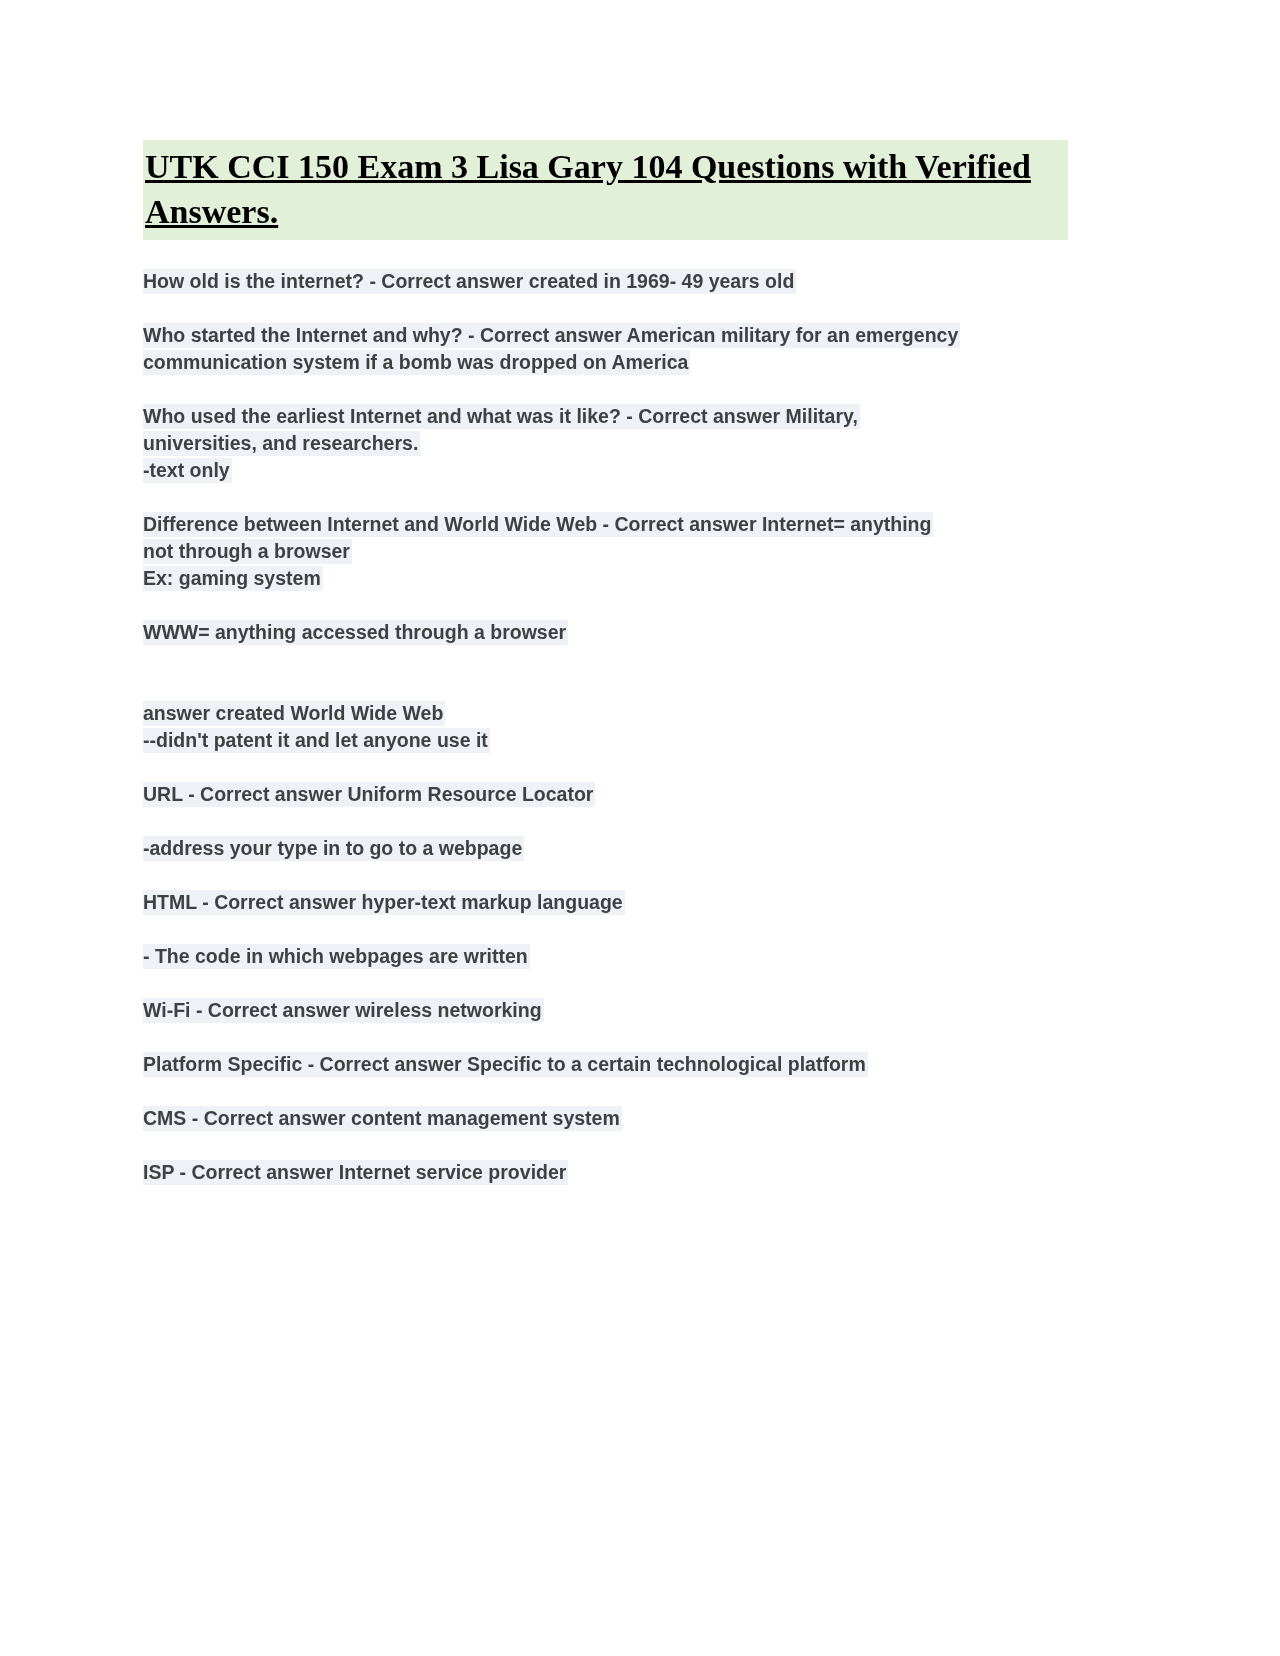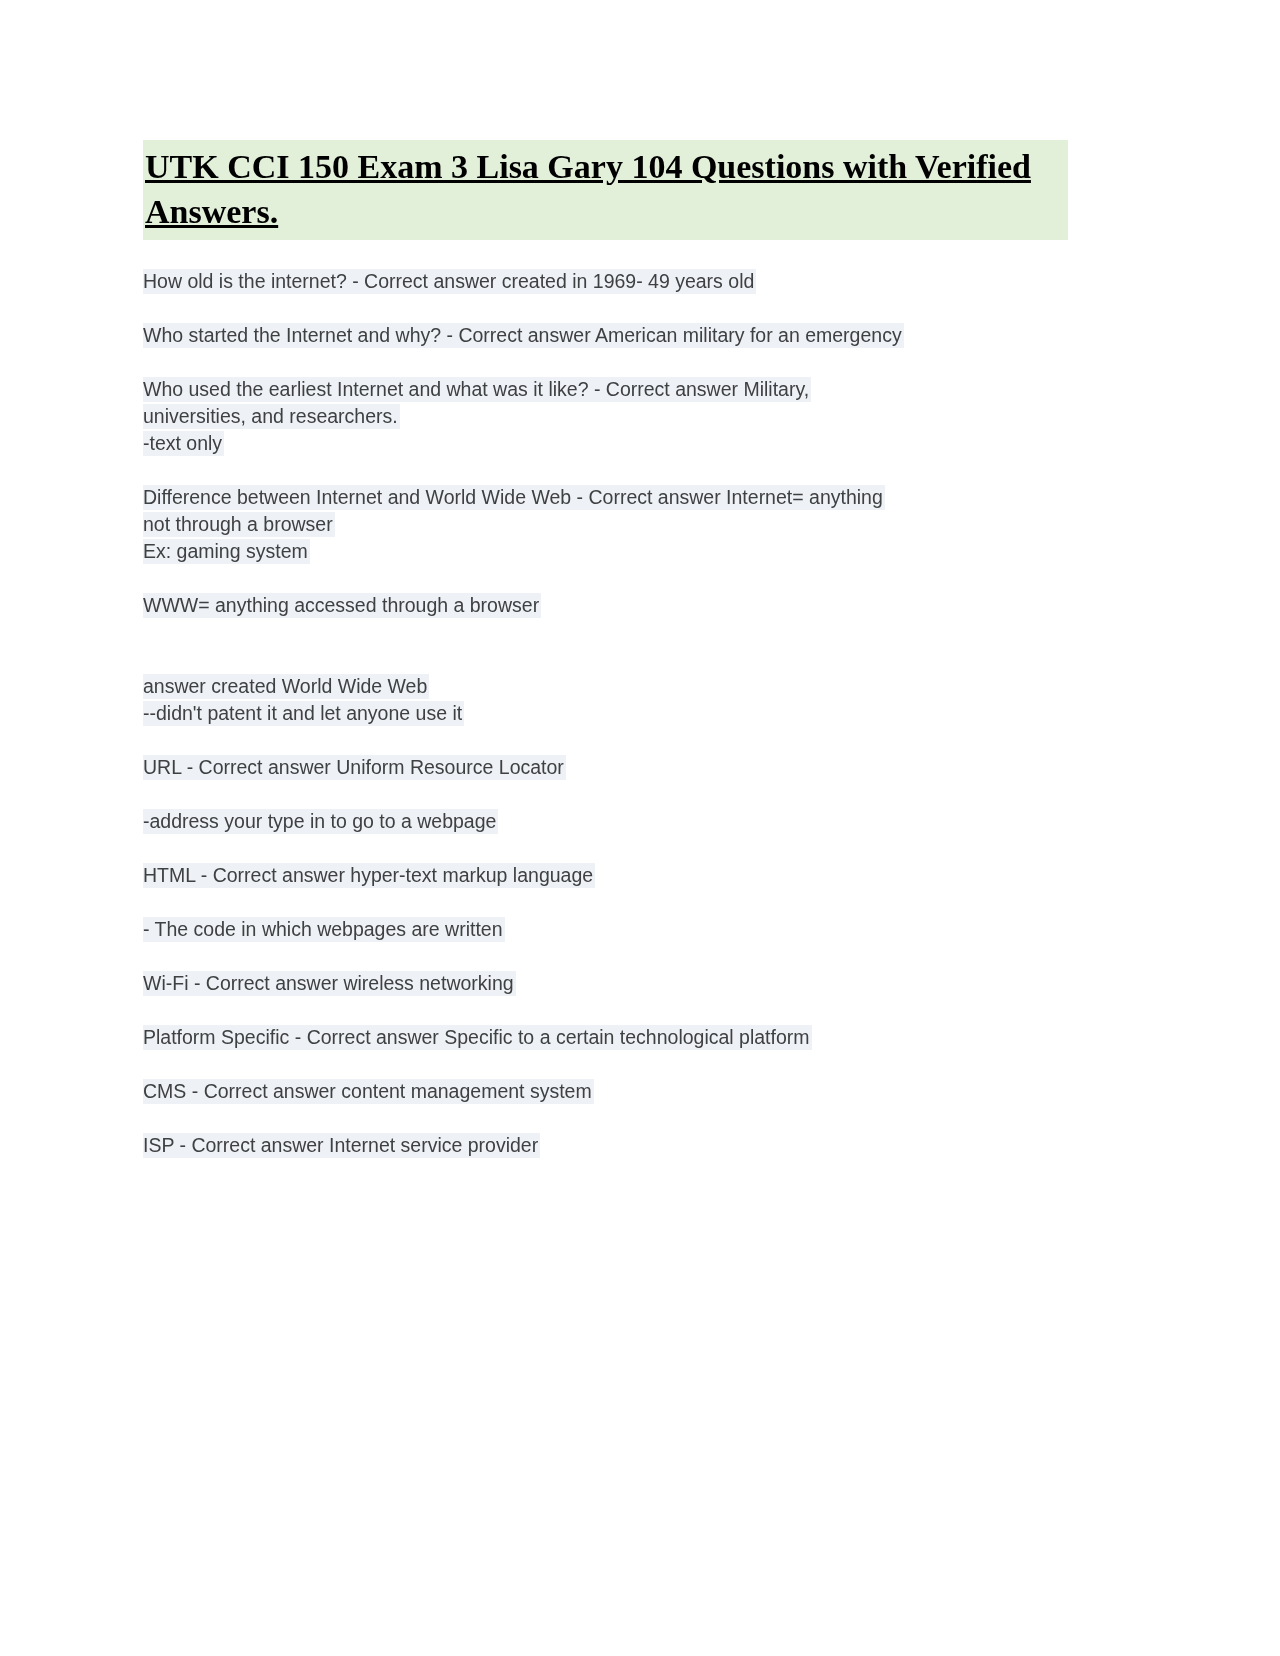--- a/index.html
+++ b/index.html
@@ -32,20 +32,21 @@
     font-size: 34px;
     line-height: 45px;
     color: #000000;
     text-decoration: underline;
   }
   .para {
     margin: 0 0 27px 0;
     font-size: 19.5px;
     line-height: 27px;
     color: #3f4042;
+    font-weight: bold;
   }
   .hl {
     background: var(--body-hl, #eef1f6);
     padding: 1px 2px 2px 0;
   }
   .footer {
     position: absolute;
     right: 213px;
     top: 1430px;
     font-size: 17px;
@@ -74,21 +75,21 @@
 <div class="page">
 
   <div class="content">
 
     <div class="title-block">
       <span class="title-text">UTK CCI 150 Exam 3 Lisa Gary 104 Questions with Verified Answers.</span>
     </div>
 
     <div>
         <p class="para"><span class="hl">How old is the internet? - Correct answer created in 1969- 49 years old</span></p>
-        <p class="para"><span class="hl">Who started the Internet and why? - Correct answer American military for an emergency</span><br></p>
+        <p class="para"><span class="hl">Who started the Internet and why? - Correct answer American military for an emergency</span><br><span class="hl">communication system if a bomb was dropped on America</span></p>
         <p class="para"><span class="hl">Who used the earliest Internet and what was it like? - Correct answer Military,</span><br><span class="hl">universities, and researchers.</span><br><span class="hl">-text only</span></p>
         <p class="para"><span class="hl">Difference between Internet and World Wide Web - Correct answer Internet= anything</span><br><span class="hl">not through a browser</span><br><span class="hl">Ex: gaming system</span></p>
         <p class="para"><span class="hl">WWW= anything accessed through a browser</span></p>
         <p class="para"><br><span class="hl">answer created World Wide Web</span><br><span class="hl">--didn't patent it and let anyone use it</span></p>
         <p class="para"><span class="hl">URL - Correct answer Uniform Resource Locator</span></p>
         <p class="para"><span class="hl">-address your type in to go to a webpage</span></p>
         <p class="para"><span class="hl">HTML - Correct answer hyper-text markup language</span></p>
         <p class="para"><span class="hl">- The code in which webpages are written</span></p>
         <p class="para"><span class="hl">Wi-Fi - Correct answer wireless networking</span></p>
         <p class="para"><span class="hl">Platform Specific - Correct answer Specific to a certain technological platform</span></p>

